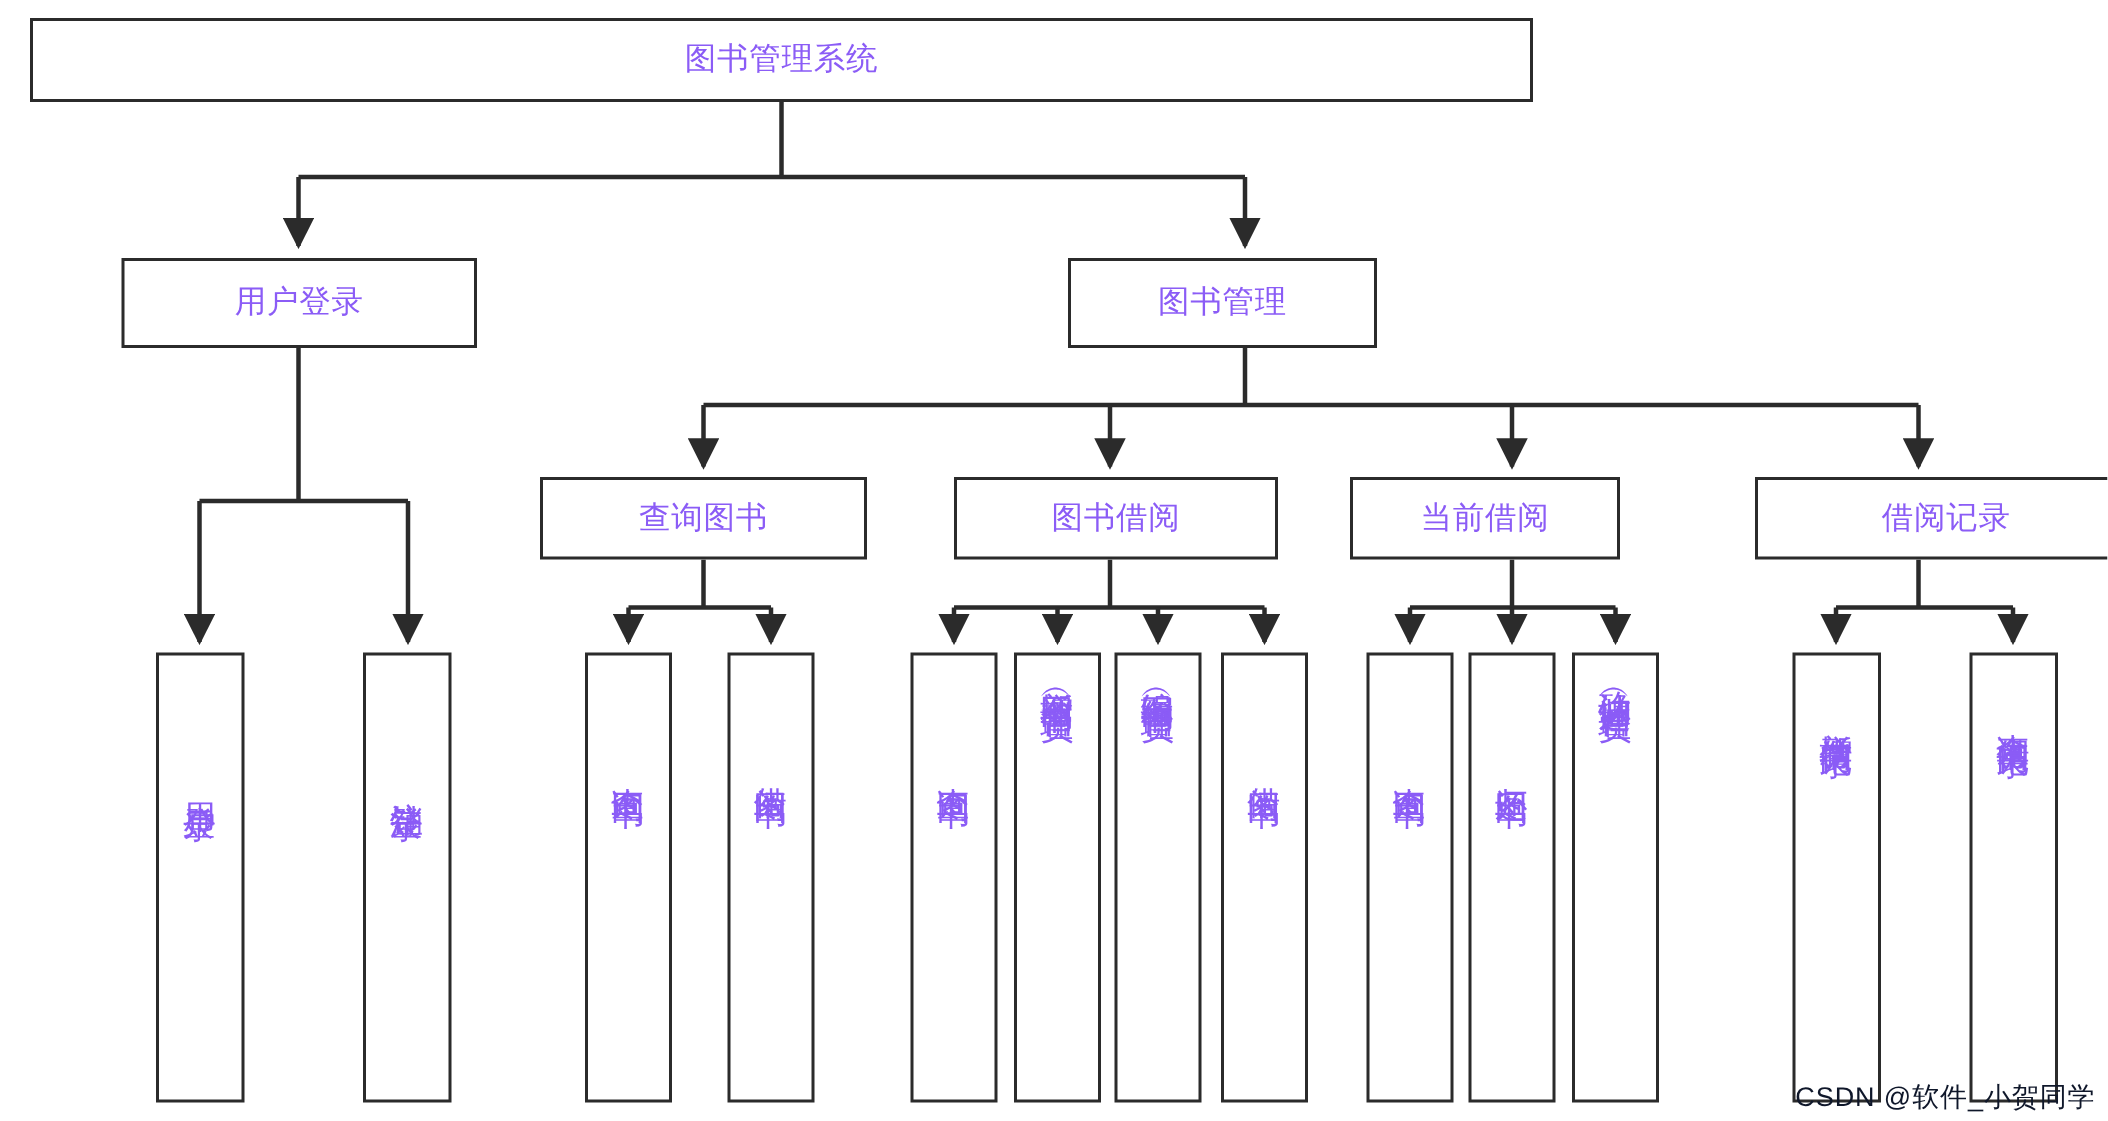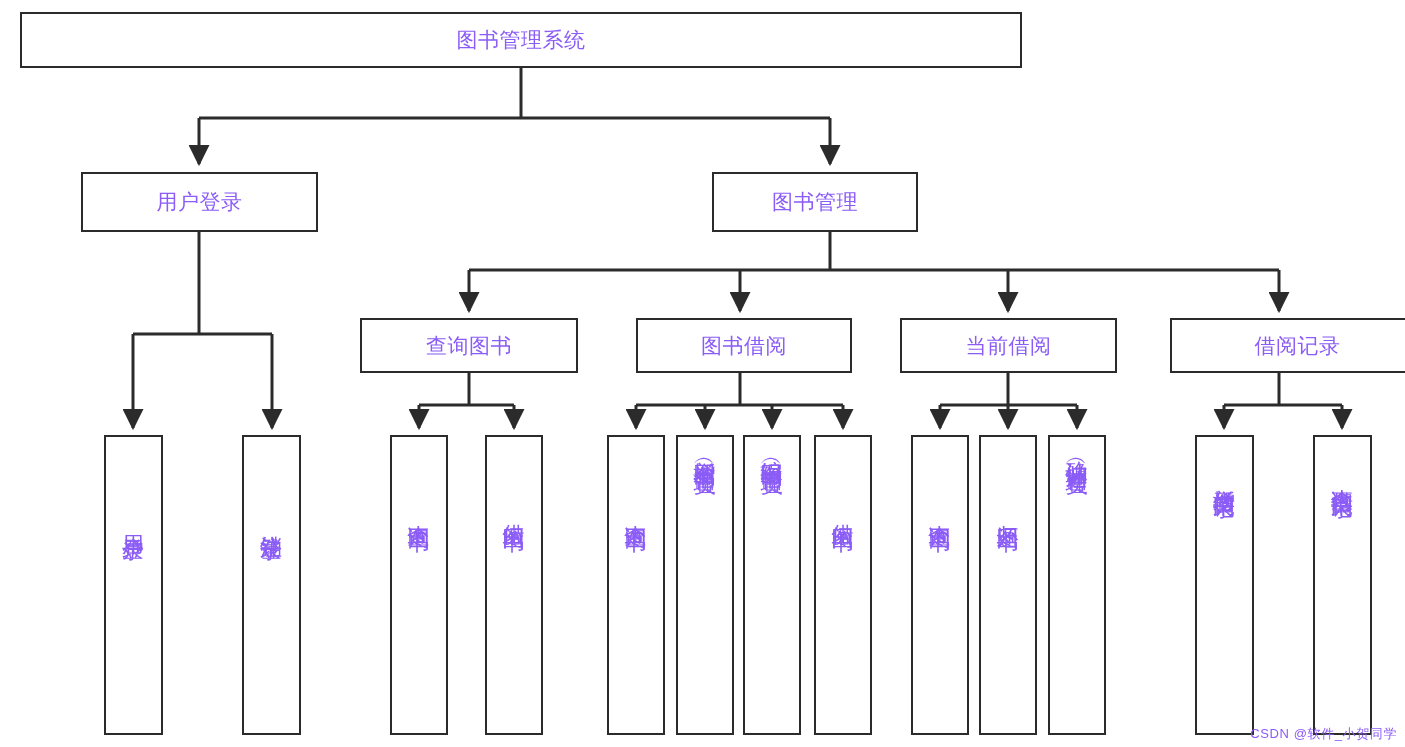--- a/index.html
+++ b/index.html
@@ -57,22 +57,22 @@
     font-size: 22px;
     line-height: 1.05;
     letter-spacing: 2px;
     white-space: nowrap;
     height: auto;
   }
   #watermark {
     position: absolute;
     right: 8px;
     bottom: 4px;
-    font-size: 13px;
-    color: #8b5cf6;
+    font-size: 18px;
+    color: #0f172a;
     letter-spacing: 0.6px;
     white-space: nowrap;
     z-index: 5;
   }
 </style>
 </head>
 <body>
 
 <div id="canvas">
 
@@ -136,21 +136,21 @@
   <div class="node" style="left:712px; top:172px; width:206px; height:60px;">
     <span class="node-label">图书管理</span>
   </div>
 
   <div class="node" style="left:360px; top:318px; width:218px; height:55px;">
     <span class="node-label">查询图书</span>
   </div>
   <div class="node" style="left:636px; top:318px; width:216px; height:55px;">
     <span class="node-label">图书借阅</span>
   </div>
-  <div class="node" style="left:900px; top:318px; width:217px; height:55px;">
+  <div class="node" style="left:900px; top:318px; width:180px; height:55px;">
     <span class="node-label">当前借阅</span>
   </div>
   <div class="node" style="left:1170px; top:318px; width:255px; height:55px;">
     <span class="node-label">借阅记录</span>
   </div>
 
   <div class="node leaf" style="left:104px; top:435px; width:59px; height:300px; padding-top:80px;">
     <span class="node-label">用户登录</span>
   </div>
   <div class="node leaf" style="left:242px; top:435px; width:59px; height:300px; padding-top:80px;">

